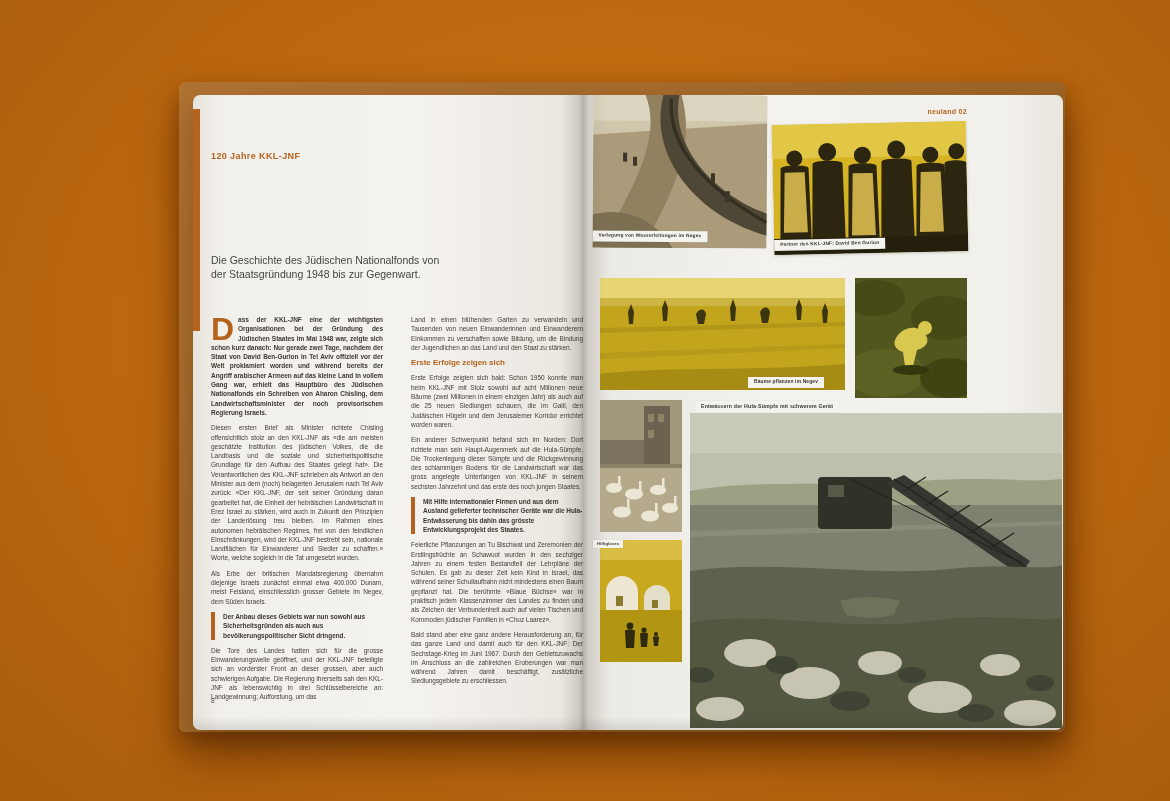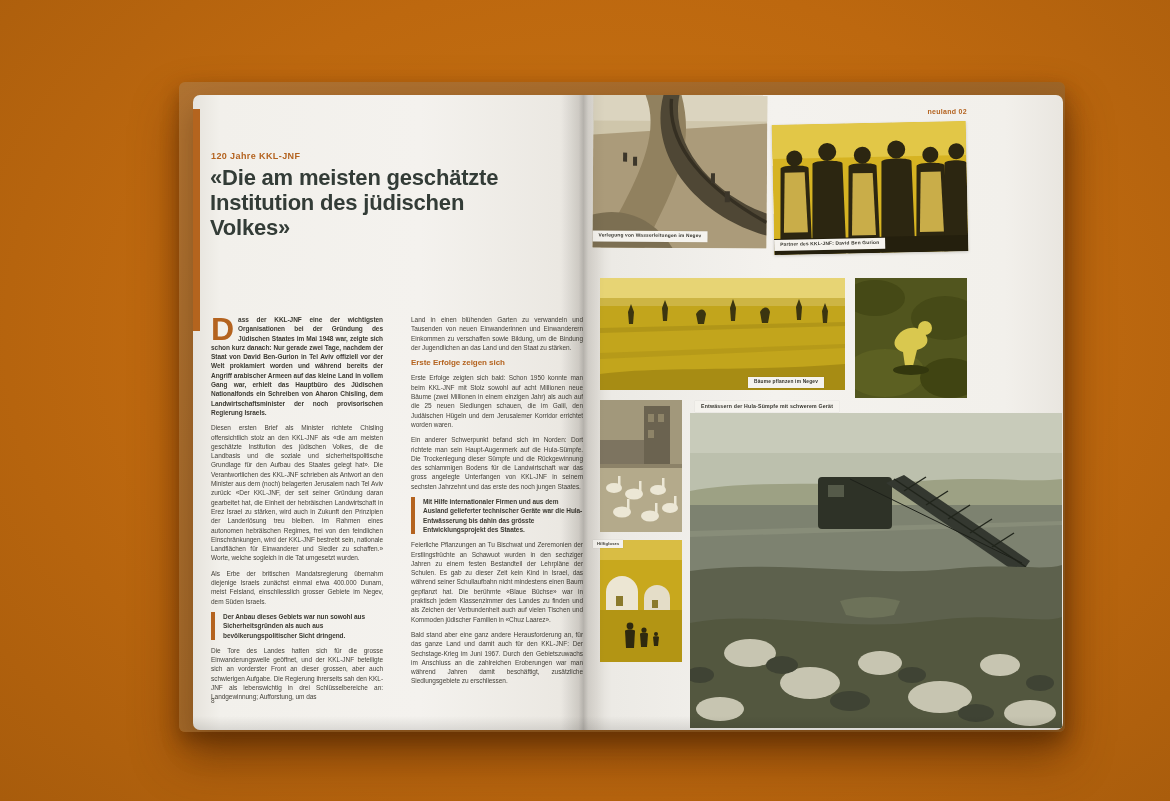--- a/index.html
+++ b/index.html
@@ -81,21 +81,21 @@
 <body>
 
 <div class="stage">
   <div class="back-cover"></div>
 
   <div class="spread">
 
     <div class="page-left">
       <div class="edge-bar"></div>
       <div class="kicker">120 Jahre KKL-JNF</div>
-      <h1 class="headline" style="margin:0;">«Die am meisten geschätzte Institution des jüdischen Volkes»</h1>
+      <div class="subtitle">Die Geschichte des Jüdischen Nationalfonds von der Staatsgründung 1948 bis zur Gegenwart.</div>
 
       <div class="bodycol col1">
         <p class="lead"><span class="dropcap">D</span><span>ass der KKL-JNF eine der wichtigsten Organisationen bei der Gründung des Jüdischen Staates im Mai 1948 war, zeigte sich schon kurz danach: Nur gerade zwei Tage, nachdem der Staat von David Ben-Gurion in Tel Aviv offiziell vor der Welt proklamiert worden und während bereits der Angriff arabischer Armeen auf das kleine Land in vollem Gang war, erhielt das Hauptbüro des Jüdischen Nationalfonds ein Schreiben von Aharon Chisling, dem Landwirtschaftsminister der noch provisorischen Regierung Israels.</span></p>
         <p>Diesen ersten Brief als Minister richtete Chisling offensichtlich stolz an den KKL-JNF als «die am meisten geschätzte Institution des jüdischen Volkes, die die Landbasis und die soziale und sicherheitspolitische Grundlage für den Aufbau des Staates gelegt hat». Die Verantwortlichen des KKL-JNF schrieben als Antwort an den Minister aus dem (noch) belagerten Jerusalem nach Tel Aviv zurück: «Der KKL-JNF, der seit seiner Gründung daran gearbeitet hat, die Einheit der hebräischen Landwirtschaft in Erez Israel zu stärken, wird auch in Zukunft den Prinzipien der Landerlösung treu bleiben. Im Rahmen eines autonomen hebräischen Regimes, frei von den feindlichen Einschränkungen, wird der KKL-JNF bestrebt sein, nationale Landflächen für Einwanderer und Siedler zu schaffen.» Worte, welche sogleich in die Tat umgesetzt wurden.</p>
         <p>Als Erbe der britischen Mandatsregierung übernahm diejenige Israels zunächst einmal etwa 400.000 Dunam, meist Felsland, einschliesslich grosser Gebiete im Negev, dem Süden Israels.</p>
         <p class="pullquote">Der Anbau dieses Gebiets war nun sowohl aus Sicherheitsgründen als auch aus bevölkerungspolitischer Sicht dringend.</p>
         <p>Die Tore des Landes hatten sich für die grosse Einwanderungswelle geöffnet, und der KKL-JNF beteiligte sich an vorderster Front an dieser grossen, aber auch schwierigen Aufgabe. Die Regierung ihrerseits sah den KKL-JNF als lebenswichtig in drei Schlüsselbereiche an: Landgewinnung; Aufforstung, um das</p>
       </div>
 
       <div class="bodycol col2">

